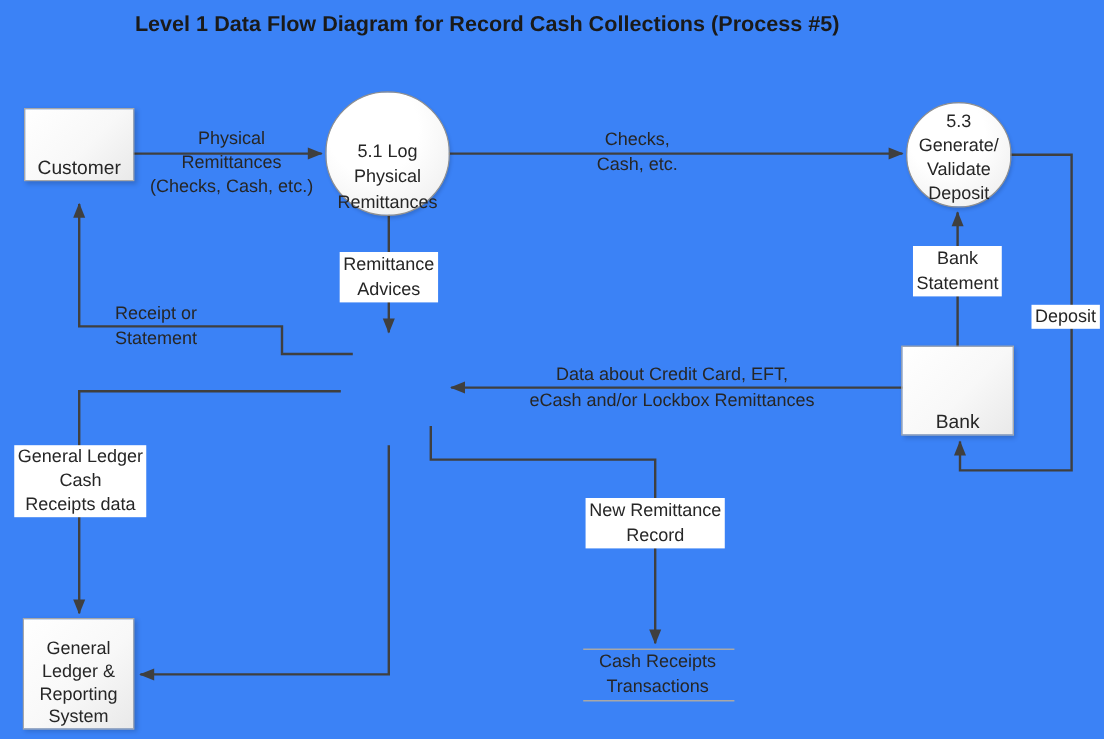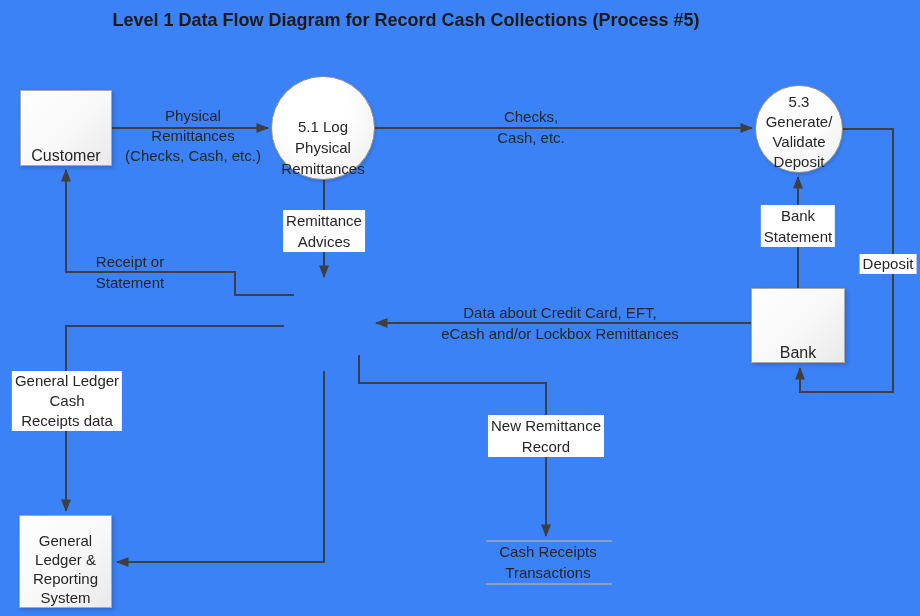--- a/index.html
+++ b/index.html
@@ -57,21 +57,21 @@
       <path d="M841,129 H893 V392 H800 V368" marker-end="url(#arrow)"></path>
       <path d="M324,371 V562 H117" marker-end="url(#arrow)"></path>
       <path d="M359,355 V383 H546 V536" marker-end="url(#arrow)"></path>
     </g>
     <g stroke="#a8a8a8" stroke-width="1.3">
       <line x1="486" y1="541" x2="612" y2="541"></line>
       <line x1="486" y1="584" x2="612" y2="584"></line>
     </g>
   </svg>
 
-  <div class="shape rect" style="left:20px;top:90px;width:92px;height:76px;">
+  <div class="shape rect" style="left:20px;top:90px;width:92px;height:61px;">
     <span>Customer</span>
   </div>
 
   <div class="shape rect" style="left:751px;top:288px;width:94px;height:75px;">
     <span>Bank</span>
   </div>
 
   <div class="shape rect" style="left:19px;top:515px;width:93px;height:93px;font-size:15px;">
     <span>General
 Ledger &amp;

